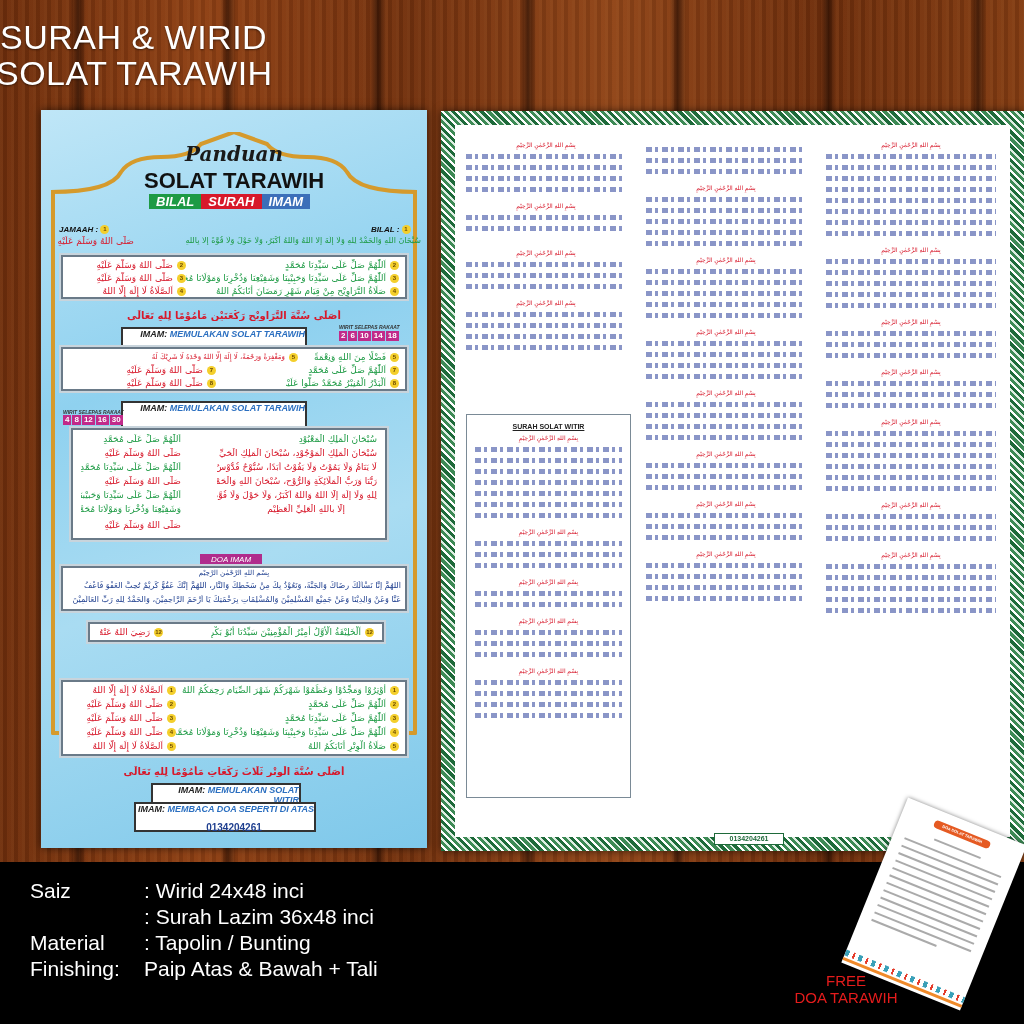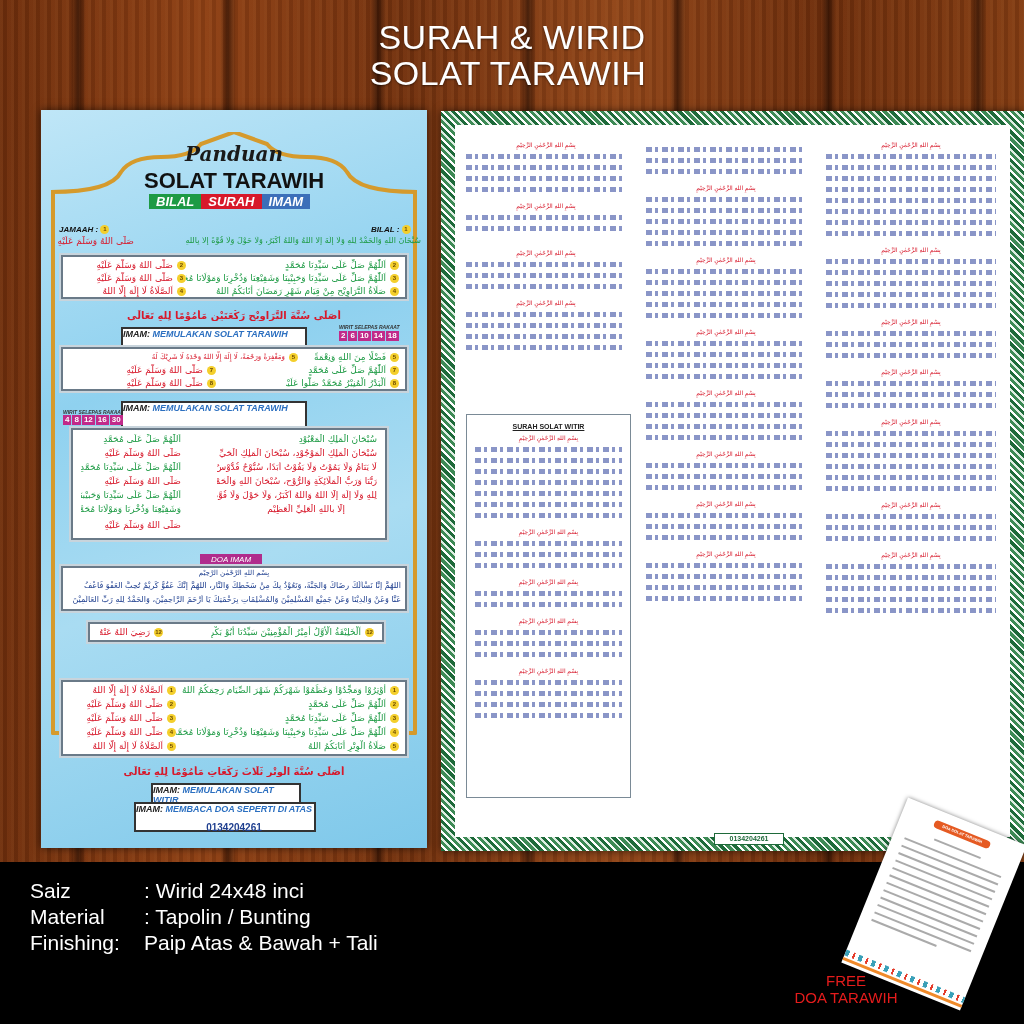--- a/index.html
+++ b/index.html
@@ -3,40 +3,40 @@
 <meta charset="utf-8">
 <style>
   *{box-sizing:border-box;margin:0;padding:0}
   html,body{width:1024px;height:1024px;overflow:hidden;background:#000}
   body{font-family:"Liberation Sans",sans-serif;position:relative}
   .wood{position:absolute;left:0;top:0;width:1024px;height:862px;
     background:
       repeating-linear-gradient(90deg, rgba(0,0,0,0) 0px, rgba(0,0,0,0) 70px, rgba(20,5,0,.55) 78px, rgba(0,0,0,0) 86px, rgba(0,0,0,0) 150px),
       repeating-linear-gradient(90deg, rgba(255,180,110,.08) 0 3px, rgba(0,0,0,.05) 3px 7px, rgba(255,160,90,.06) 7px 11px),
       linear-gradient(90deg,#6a2c0c,#8a3e14 20%,#6e2f0e 40%,#8c4318 60%,#6a2c0c 80%,#7e3a12);}
-  .title{position:absolute;left:0;width:1024px;text-align:center;color:#fff;font-size:34px;line-height:34px;letter-spacing:.5px;text-shadow:0 1px 2px rgba(0,0,0,.5)}
+  .title{position:absolute;left:0;width:1024px;color:#fff;font-size:34px;line-height:34px;letter-spacing:.5px;text-shadow:0 1px 2px rgba(0,0,0,.5)}
   .t1{top:20px}.t2{top:56px;left:-4px}
 
   
   .left{position:absolute;left:41px;top:110px;width:386px;height:738px;background:linear-gradient(160deg,#bfe6f7,#8fd1ef 35%,#a9dcf2 60%,#7ec8ea);box-shadow:0 0 8px rgba(0,0,0,.6);overflow:hidden}
   .arch{position:absolute;left:10px;top:22px;width:366px;height:605px;border:4px solid #d59a2c;border-top:none;border-radius:0 0 2px 2px}
   .arch-top{position:absolute;left:10px;top:22px;width:366px;height:70px}
   .panduan{position:absolute;left:0;width:386px;top:32px;text-align:center;font-family:"DejaVu Serif",serif;font-style:italic;font-weight:bold;font-size:20px;color:#1a1a1a}
   .solat-tarawih{position:absolute;left:0;width:386px;top:58px;text-align:center;font-weight:bold;font-size:22px;color:#111}
   .roles{position:absolute;left:108px;top:84px;display:flex;height:15px}
   .roles span{display:block;padding:0 7px;color:#fff;font-weight:bold;font-style:italic;font-size:13px;line-height:15px}
   .r-bilal{background:#1d9a44}.r-jamaah{background:#d7182a}.r-imam{background:#3c6fb9}
   .lbl{position:absolute;font-size:8px;font-weight:bold;font-style:italic;color:#111}
   .num{display:inline-block;width:9px;height:9px;border-radius:50%;background:#f4cf2c;color:#6b4a00;font-size:6px;line-height:9px;text-align:center;font-weight:bold;vertical-align:middle;font-style:normal}
   .ar{font-family:"DejaVu Sans",sans-serif;direction:rtl;white-space:nowrap;overflow:hidden}
   .red{color:#d7182a}.green{color:#1d9a44}.blue{color:#1f3f8f}
   .box{position:absolute;background:#fff;border:2px solid #6a7a88;box-shadow:0 0 0 2px #c8d4dc}
   .row{position:absolute;font-size:9px;line-height:12px;display:flex;align-items:center;gap:4px}
   .center-ar{position:absolute;left:0;width:386px;text-align:center;font-size:10px;font-weight:bold}
-  .ribbon{position:absolute;background:#fff;border:2px solid #333;height:30px;font-size:9px;font-weight:bold;font-style:italic;line-height:10px;text-align:left;color:#222}
+  .ribbon{position:absolute;background:#fff;border:2px solid #333;height:30px;font-size:9px;font-weight:bold;font-style:italic;line-height:10px;text-align:right;color:#222}
   .ribbon b{color:#222}.ribbon span{color:#2b6fc0}
   .wirit{position:absolute;font-size:5px;font-style:italic;font-weight:bold;color:#333}
   .chips{position:absolute;display:flex;gap:1px}
   .chips span{background:#c12a8a;color:#fff;font-size:8px;line-height:10px;padding:0 2px;font-weight:bold}
   .doa-tag{position:absolute;left:159px;top:444px;width:62px;height:12px;background:#b02c8c;color:#fff;font-size:8px;font-weight:normal;font-style:italic;line-height:12px;text-align:center}
   .witir-title{position:absolute;left:0;width:386px;top:538px;text-align:center;font-size:22px;font-weight:bold;color:#111}
   .phone{position:absolute;left:0;width:386px;text-align:center;font-size:10px;font-weight:bold;color:#1f3f8f}
 
   
   .right{position:absolute;left:441px;top:111px;width:583px;height:740px;background:#fff;box-shadow:0 0 8px rgba(0,0,0,.6)}
@@ -436,20 +436,21 @@
   <div class="phone-r">0134204261</div>
 </div>
 
 <div class="specs">
   <div class="spec-row">
       <span class="spec-key">Saiz</span>
       <span>: Wirid 24x48 inci</span>
     </div>
   <div class="spec-row">
       <span class="spec-key"></span>
+      <span>: Surah Lazim 36x48 inci</span>
     </div>
   <div class="spec-row">
       <span class="spec-key">Material</span>
       <span>: Tapolin / Bunting</span>
     </div>
   <div class="spec-row">
       <span class="spec-key">Finishing:</span>
       <span> Paip Atas &amp; Bawah + Tali</span>
     </div>
 </div>

